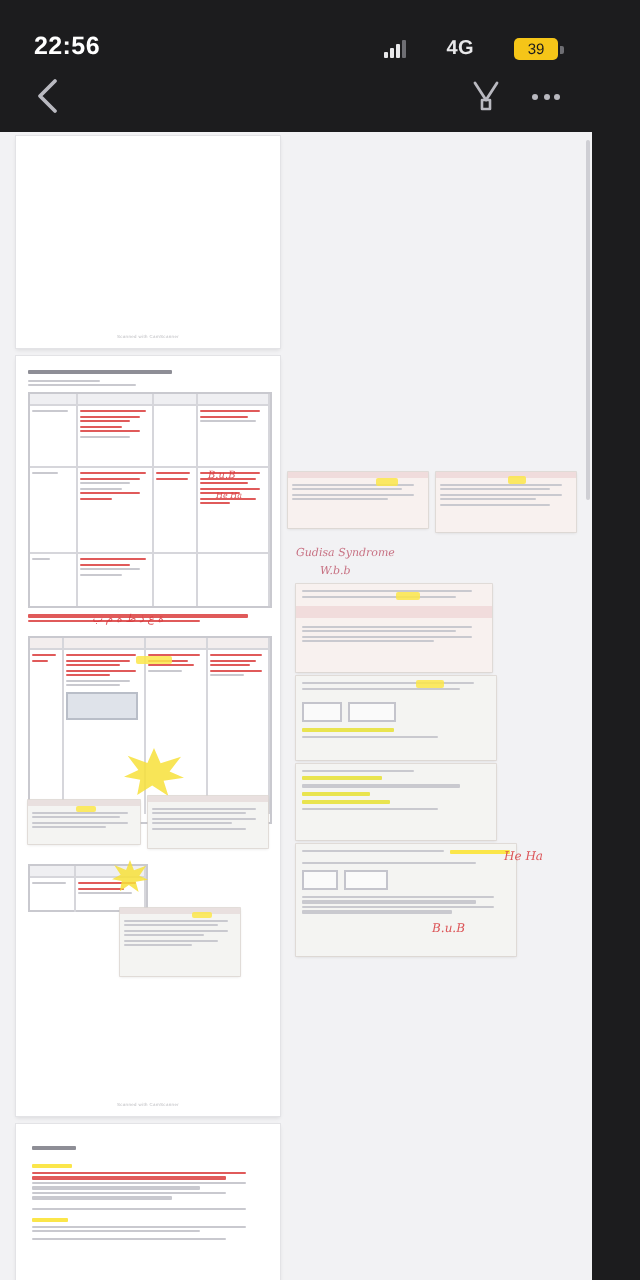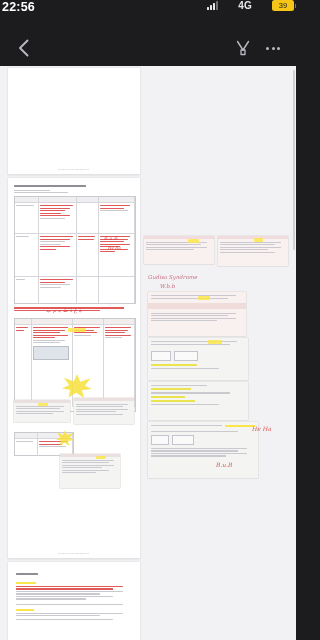--- a/index.html
+++ b/index.html
@@ -7,22 +7,22 @@
     width:296px;height:640px;overflow:hidden;
     background:#1c1c1e;
     font-family:"Liberation Sans",sans-serif;
     -webkit-font-smoothing:antialiased;
   }
   .phone{position:relative;width:296px;height:640px;background:#1c1c1e;overflow:hidden;}
 
   
   .statusbar{
     position:relative;height:30px;background:#1c1c1e;
-    display:flex;align-items:flex-start;justify-content:space-between;
-    padding:0 2px;box-sizing:border-box;
+    display:flex;align-items:flex-end;justify-content:space-between;
+    padding:0 17px;box-sizing:border-box;
   }
   .status-time{color:#fff;font-size:12.5px;font-weight:700;letter-spacing:.2px;}
   .status-right{display:flex;align-items:center;gap:20px;}
   .sig{display:flex;align-items:flex-end;gap:1px;height:9px;}
   .sig i{display:block;width:2px;background:#e8e8ea;border-radius:.5px;}
   .sig i:nth-child(1){height:3px;}
   .sig i:nth-child(2){height:5px;}
   .sig i:nth-child(3){height:7px;}
   .sig i:nth-child(4){height:9px;background:#6e6e73;}
   .net{color:#e8e8ea;font-size:10px;font-weight:600;letter-spacing:.2px;}

